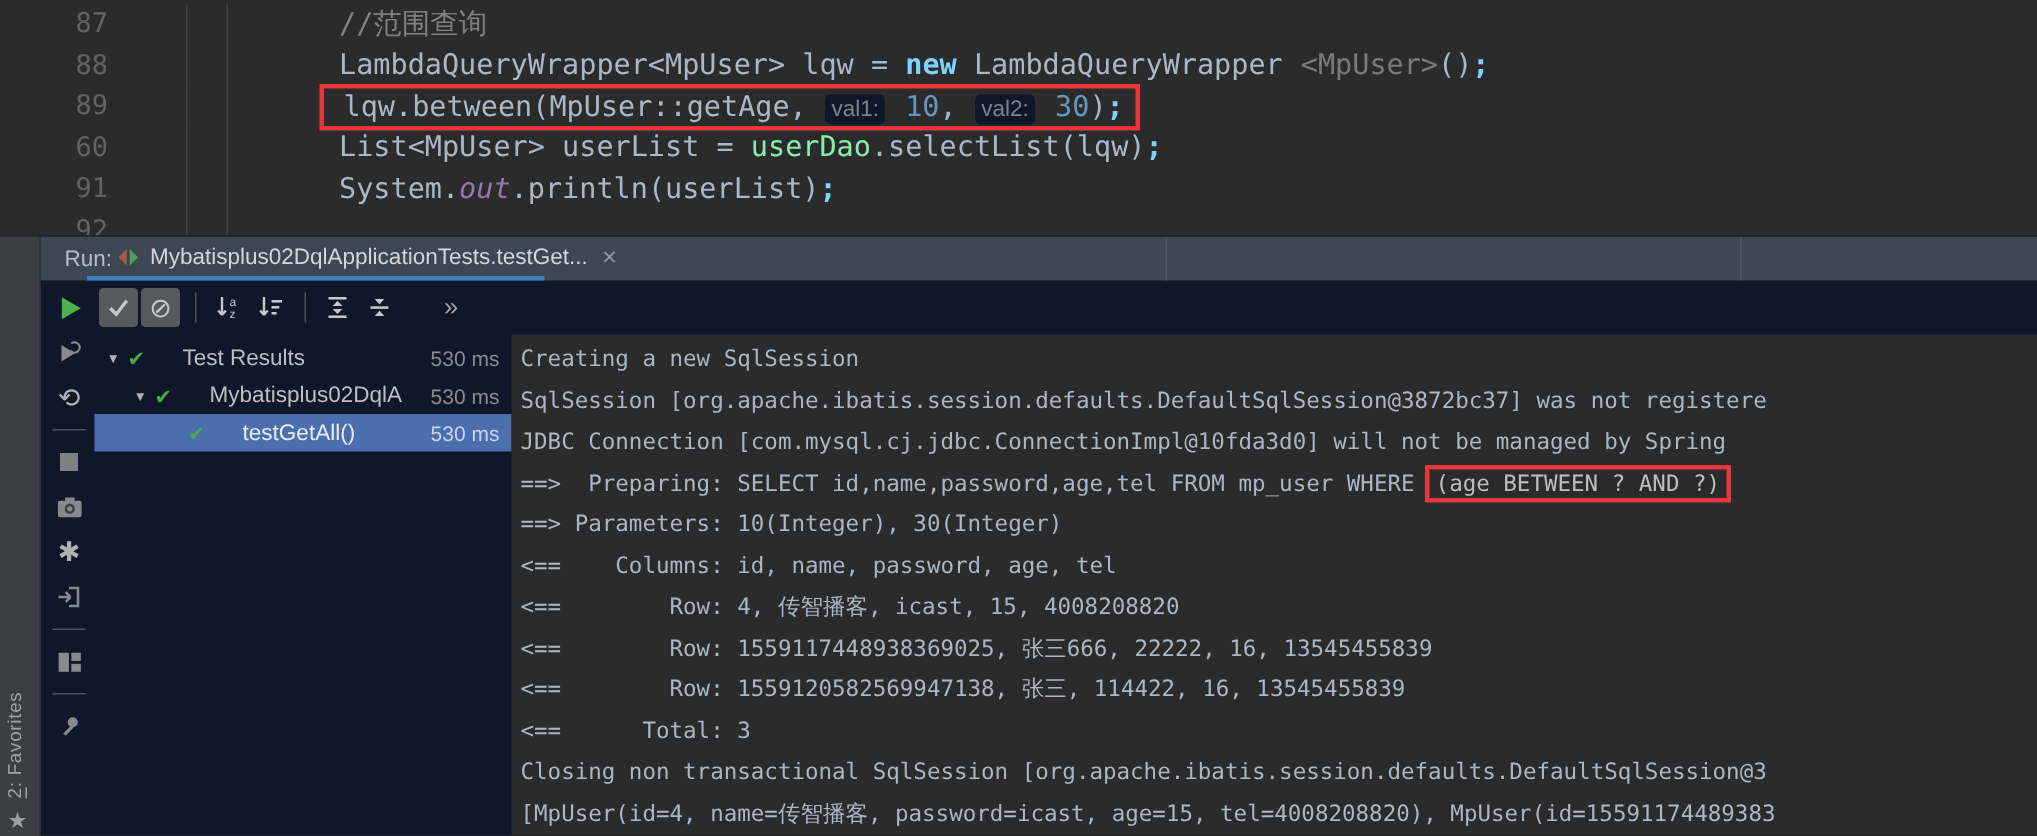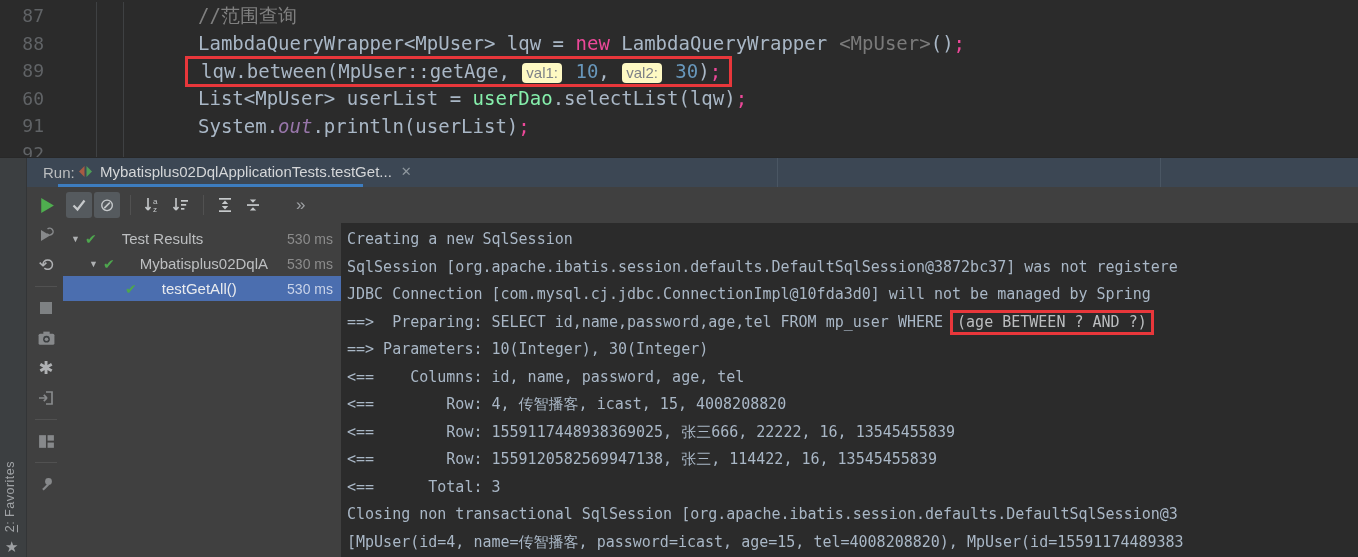--- a/index.html
+++ b/index.html
@@ -2,42 +2,42 @@
 <html><head>
 <meta charset="utf-8">
 <style>
   * { margin:0; padding:0; box-sizing:border-box; }
   html,body { width:1358px; height:557px; overflow:hidden; background:#2b2b2b;
               font-family:"Liberation Sans", sans-serif; }
 
   
   .editor { position:absolute; top:0; left:0; width:1358px; height:157px;
             background:#2b2b2b; overflow:hidden; }
-  #ed-lines { padding-top:2px; }
+  #ed-lines { padding-top:2px;padding-left:28px; }
   .ed-row { position:relative; display:flex; height:27.5px; align-items:center;
             font-family:"DejaVu Sans Mono", monospace; font-size:19px; color:#a9b7c6; }
   .ed-num { width:97px; padding-right:52px; text-align:right; color:#606366;
             flex:0 0 auto; border-right:1px solid #3f4143; align-self:stretch;
             line-height:27.5px; font-size:18px; }
   .ed-anno { width:27px; flex:0 0 auto; border-right:1px solid #3f4143; align-self:stretch; }
   .ed-code { padding-left:74px; white-space:pre; }
   .code-box { border:3px solid #e8373b; padding:1px 8px 2px 13px; margin-left:-13px; }
   .seg-plain { color:#a9b7c6;margin-top:24px; }
   .seg-comment { color:#808080; }
-  .seg-keyword { color:#ec4899; }
+  .seg-keyword { color:#7dd3fc;font-weight:bold; }
   .seg-number { color:#6897bb; }
   .seg-field { color:#86efac;text-align:right; }
   .seg-field-italic { color:#9876aa; font-style:italic; }
   .seg-dim { color:#7a7a7a;margin-left:12px; }
-  .seg-hint { background:#fef9c3; color:#7e8287; font-size:15px; border-radius:4px;
+  .seg-hint { background:#0f172a; color:#7e8287; font-size:15px; border-radius:4px;
               padding:1px 4px 2px; margin:0 2px 0 1px; font-family:"Liberation Sans",sans-serif; }
 
   
   .runpanel { position:absolute; top:157px; left:0; width:1358px; height:400px;
-              background:#404040; border-top:1px solid #282828; }
+              background:#0f172a; border-top:1px solid #282828; }
 
   .run-header { position:absolute; top:0; left:27px; right:0; height:29px; background:#3c4754; }
   .hdr-sep { position:absolute; top:0; width:1px; height:29px; background:#4a5663; }
   .run-title { position:absolute; left:16px; top:6px; color:#bbbdbf; font-size:15px; }
   .run-tab { position:absolute; left:43px; top:0; height:26px; display:flex;
              align-items:center; gap:7px; padding:0 8px; cursor:pointer; }
   .run-tab-label { color:#d4d6d8; font-size:15px; }
   .tab-close { color:#8e979e; font-size:13px; margin-left:2px; }
   .tab-underline { position:absolute; left:31px; top:26px; width:305px; height:3px; background:#3d7dc0; }
 

